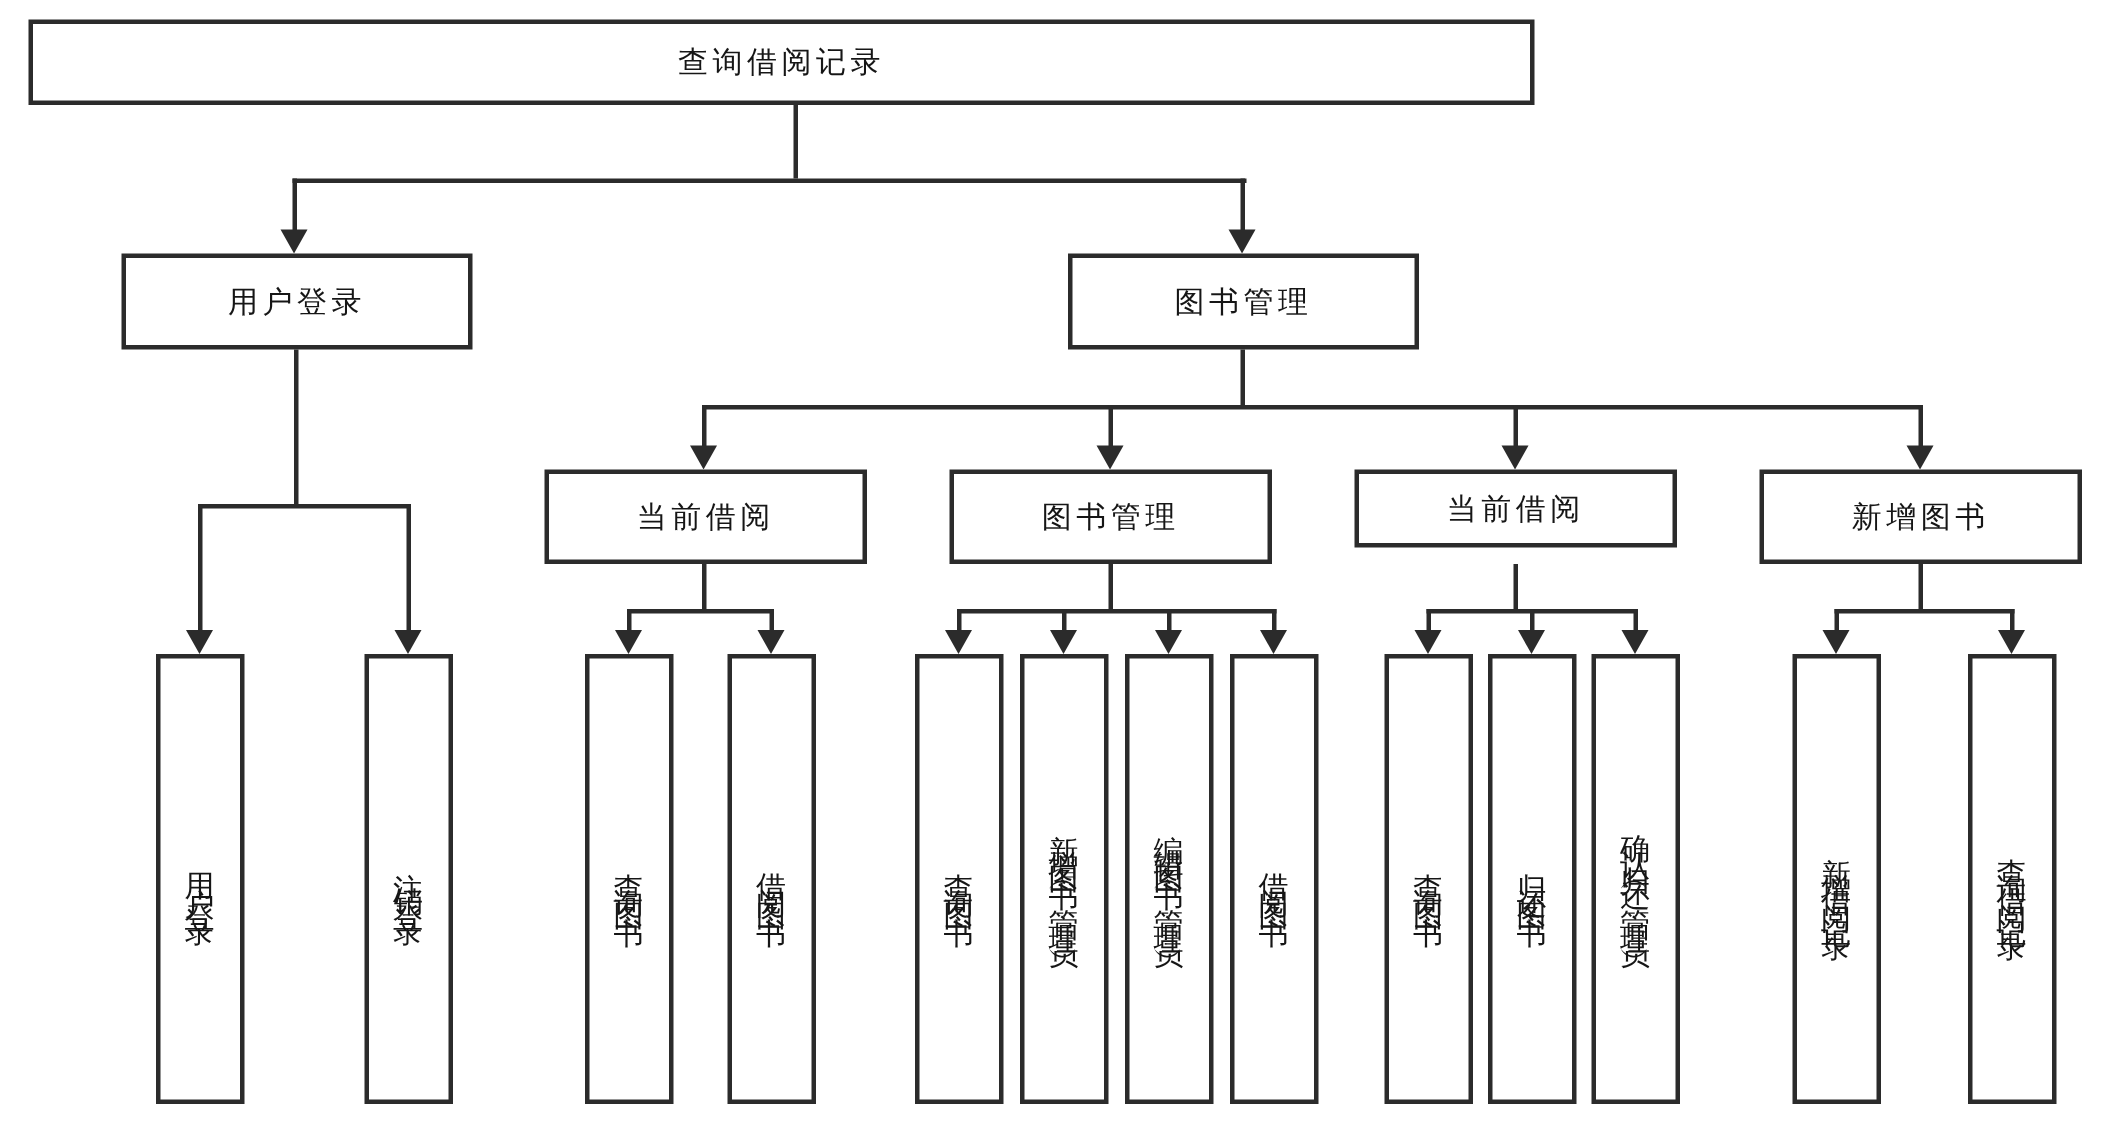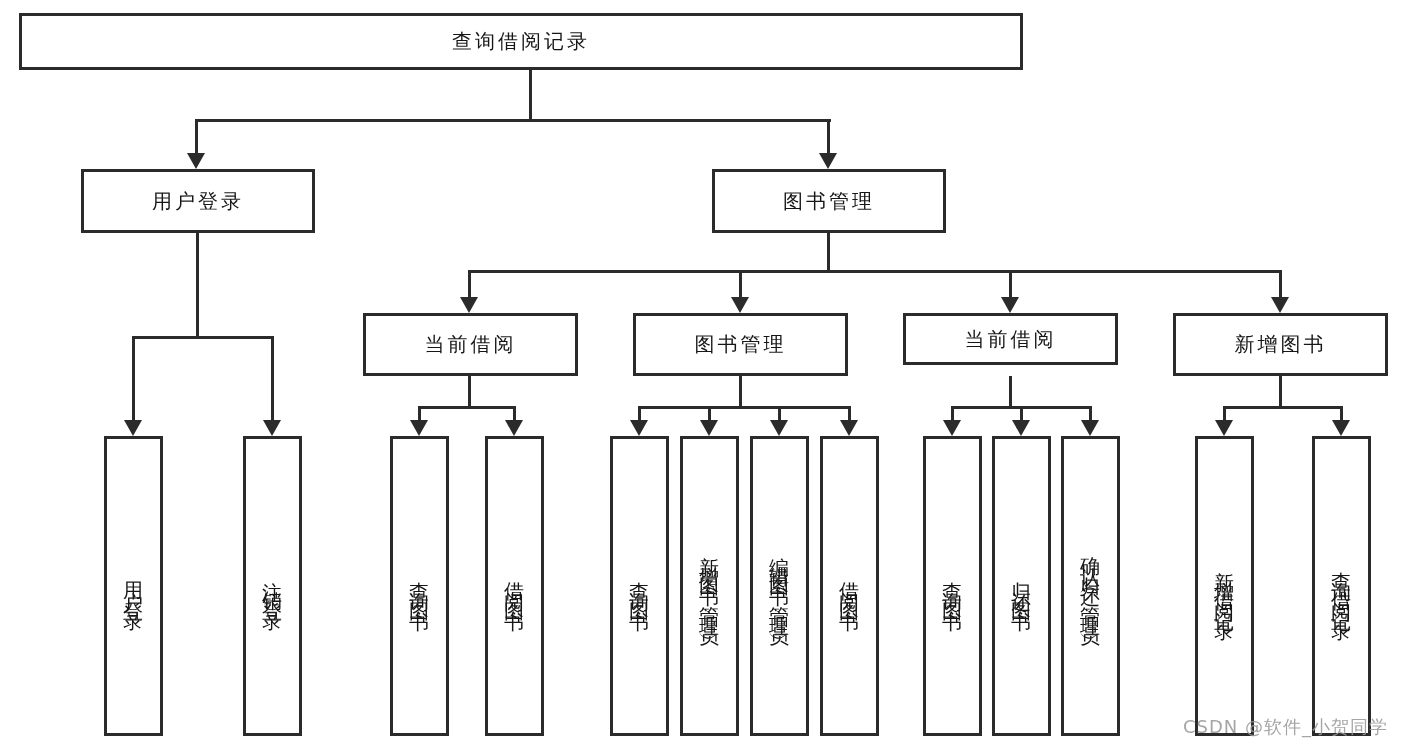--- a/index.html
+++ b/index.html
@@ -181,15 +181,14 @@
     <span class="vtext">确认归还（管理员）</span>
   </div>
 
   <div class="box leaf" style="left:1195px; top:436px; width:59px; height:300px;">
     <span class="vtext">新增借阅记录</span>
   </div>
   <div class="box leaf" style="left:1312px; top:436px; width:59px; height:300px;">
     <span class="vtext">查询借阅记录</span>
   </div>
 
-  <div id="watermark">CSDN @软件_小贺同学</div>
 
 </div>
 
 </body></html>

